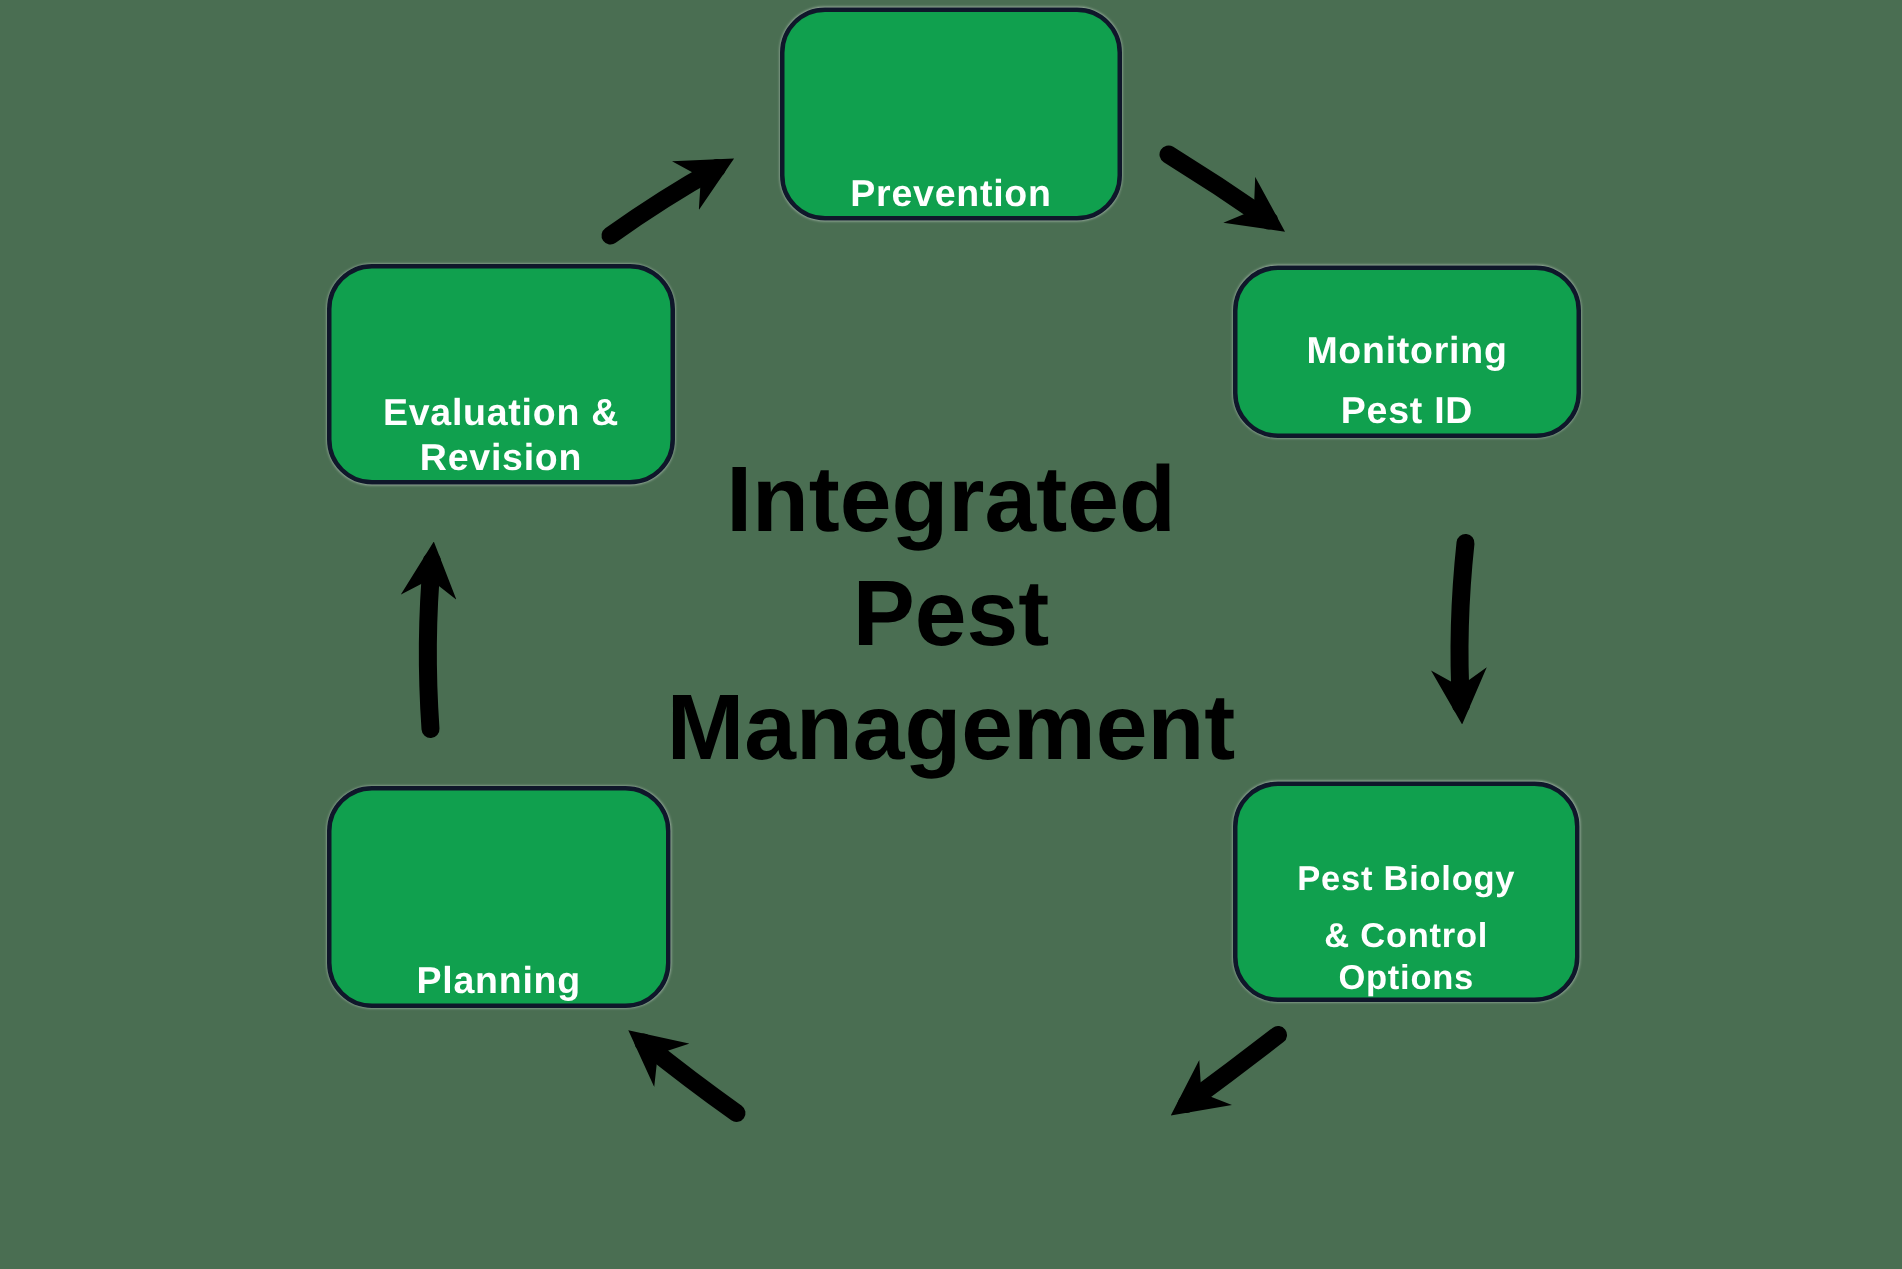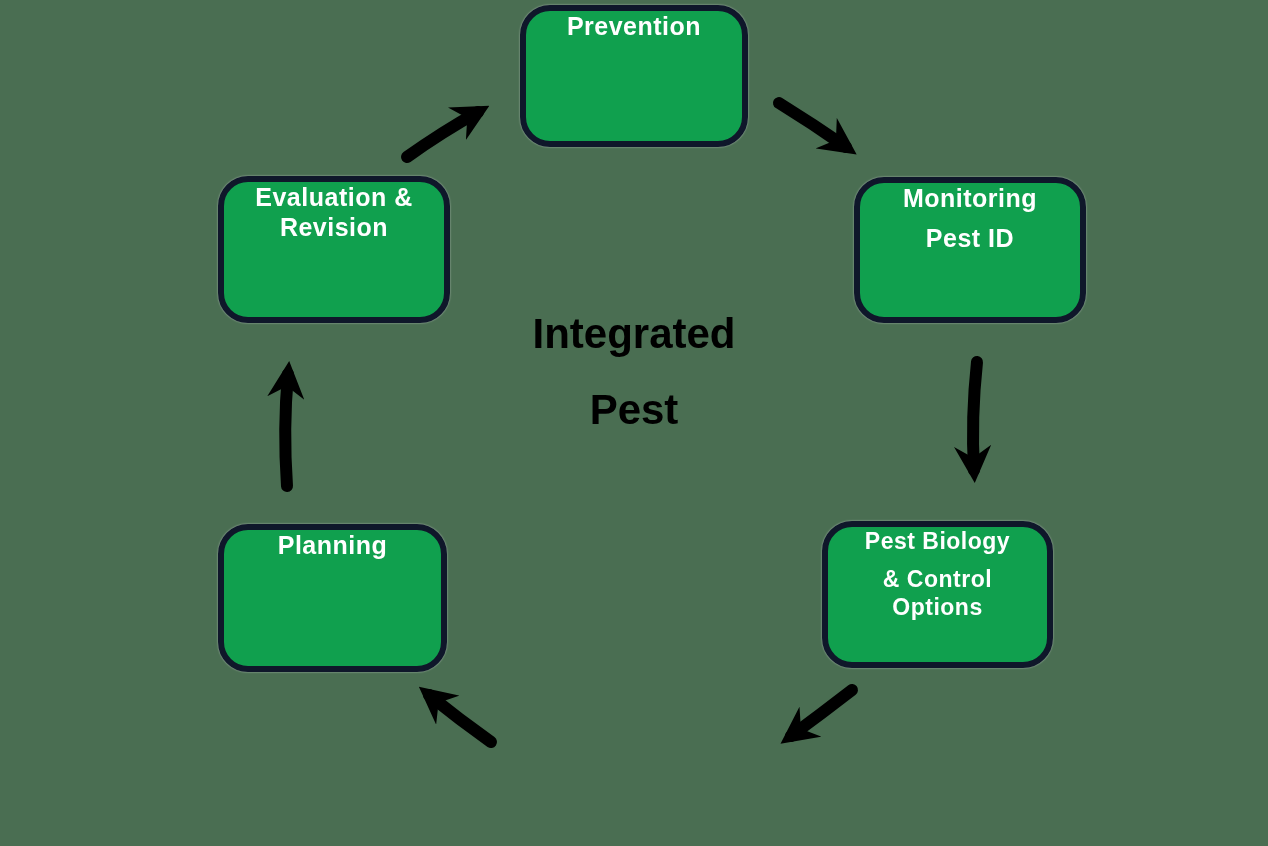--- a/index.html
+++ b/index.html
@@ -9,57 +9,57 @@
   .canvas {
     position: relative;
     width: 1268px;
     height: 846px;
     background: #4a6e52;
     overflow: hidden;
   }
   .node {
     position: absolute;
     background: #10a04e;
-    border: 6px solid #0f172a;
+    border: 3px solid #0f172a;
     border-radius: 30px;
     box-sizing: border-box;
     display: flex;
     flex-direction: column;
     align-items: center;
-    justify-content: flex-start;
+    justify-content: flex-end;
     color: #ffffff;
     font-weight: bold;
     text-align: center;
     box-shadow: 0 0 2px rgba(255,255,255,0.6);
   }
   .node .ln {
     display: block;
     font-size: 25px;
     line-height: 1.2;
     letter-spacing: 0.5px;
   }
   .node .ln.small { font-size: 23px; line-height: 1.22; }
   .node .para-gap { margin-top: 10px; }
   #node-prevention  { left: 520px; top: 5px;   width: 228px; height: 142px; }
-  #node-monitoring  { left: 822px; top: 177px; width: 232px; height: 146px; margin-left: 32px; }
+  #node-monitoring  { left: 822px; top: 177px; width: 232px; height: 115px; }
   #node-knowledge   { left: 822px; top: 521px; width: 231px; height: 147px; }
   #node-assessment  { left: 521px; top: 696px; width: 229px; height: 146px; }
   #node-planning    { left: 218px; top: 524px; width: 229px; height: 148px; }
   #node-evaluation  { left: 218px; top: 176px; width: 232px; height: 147px; }
 
   .center-title {
     position: absolute;
     left: 50%;
     top: 296px;
     transform: translateX(-50%);
     width: 520px;
     text-align: center;
     color: #000000;
     font-weight: bold;
-    font-size: 42px;
+    font-size: 62px;
     line-height: 76px;
     letter-spacing: 0px;
   }
   .center-title .tline { display: block; }
 
   svg.arrows {
     position: absolute;
     left: 0; top: 0;
     width: 1268px;
     height: 846px;
@@ -112,15 +112,16 @@
   </div>
 
   <div class="node" id="node-evaluation">
     <span class="ln">Evaluation &amp;</span>
     <span class="ln">Revision</span>
   </div>
 
   <div class="center-title">
     <span class="tline">Integrated</span>
     <span class="tline">Pest</span>
+    <span class="tline">Management</span>
   </div>
 
 </div>
 
 </body></html>

